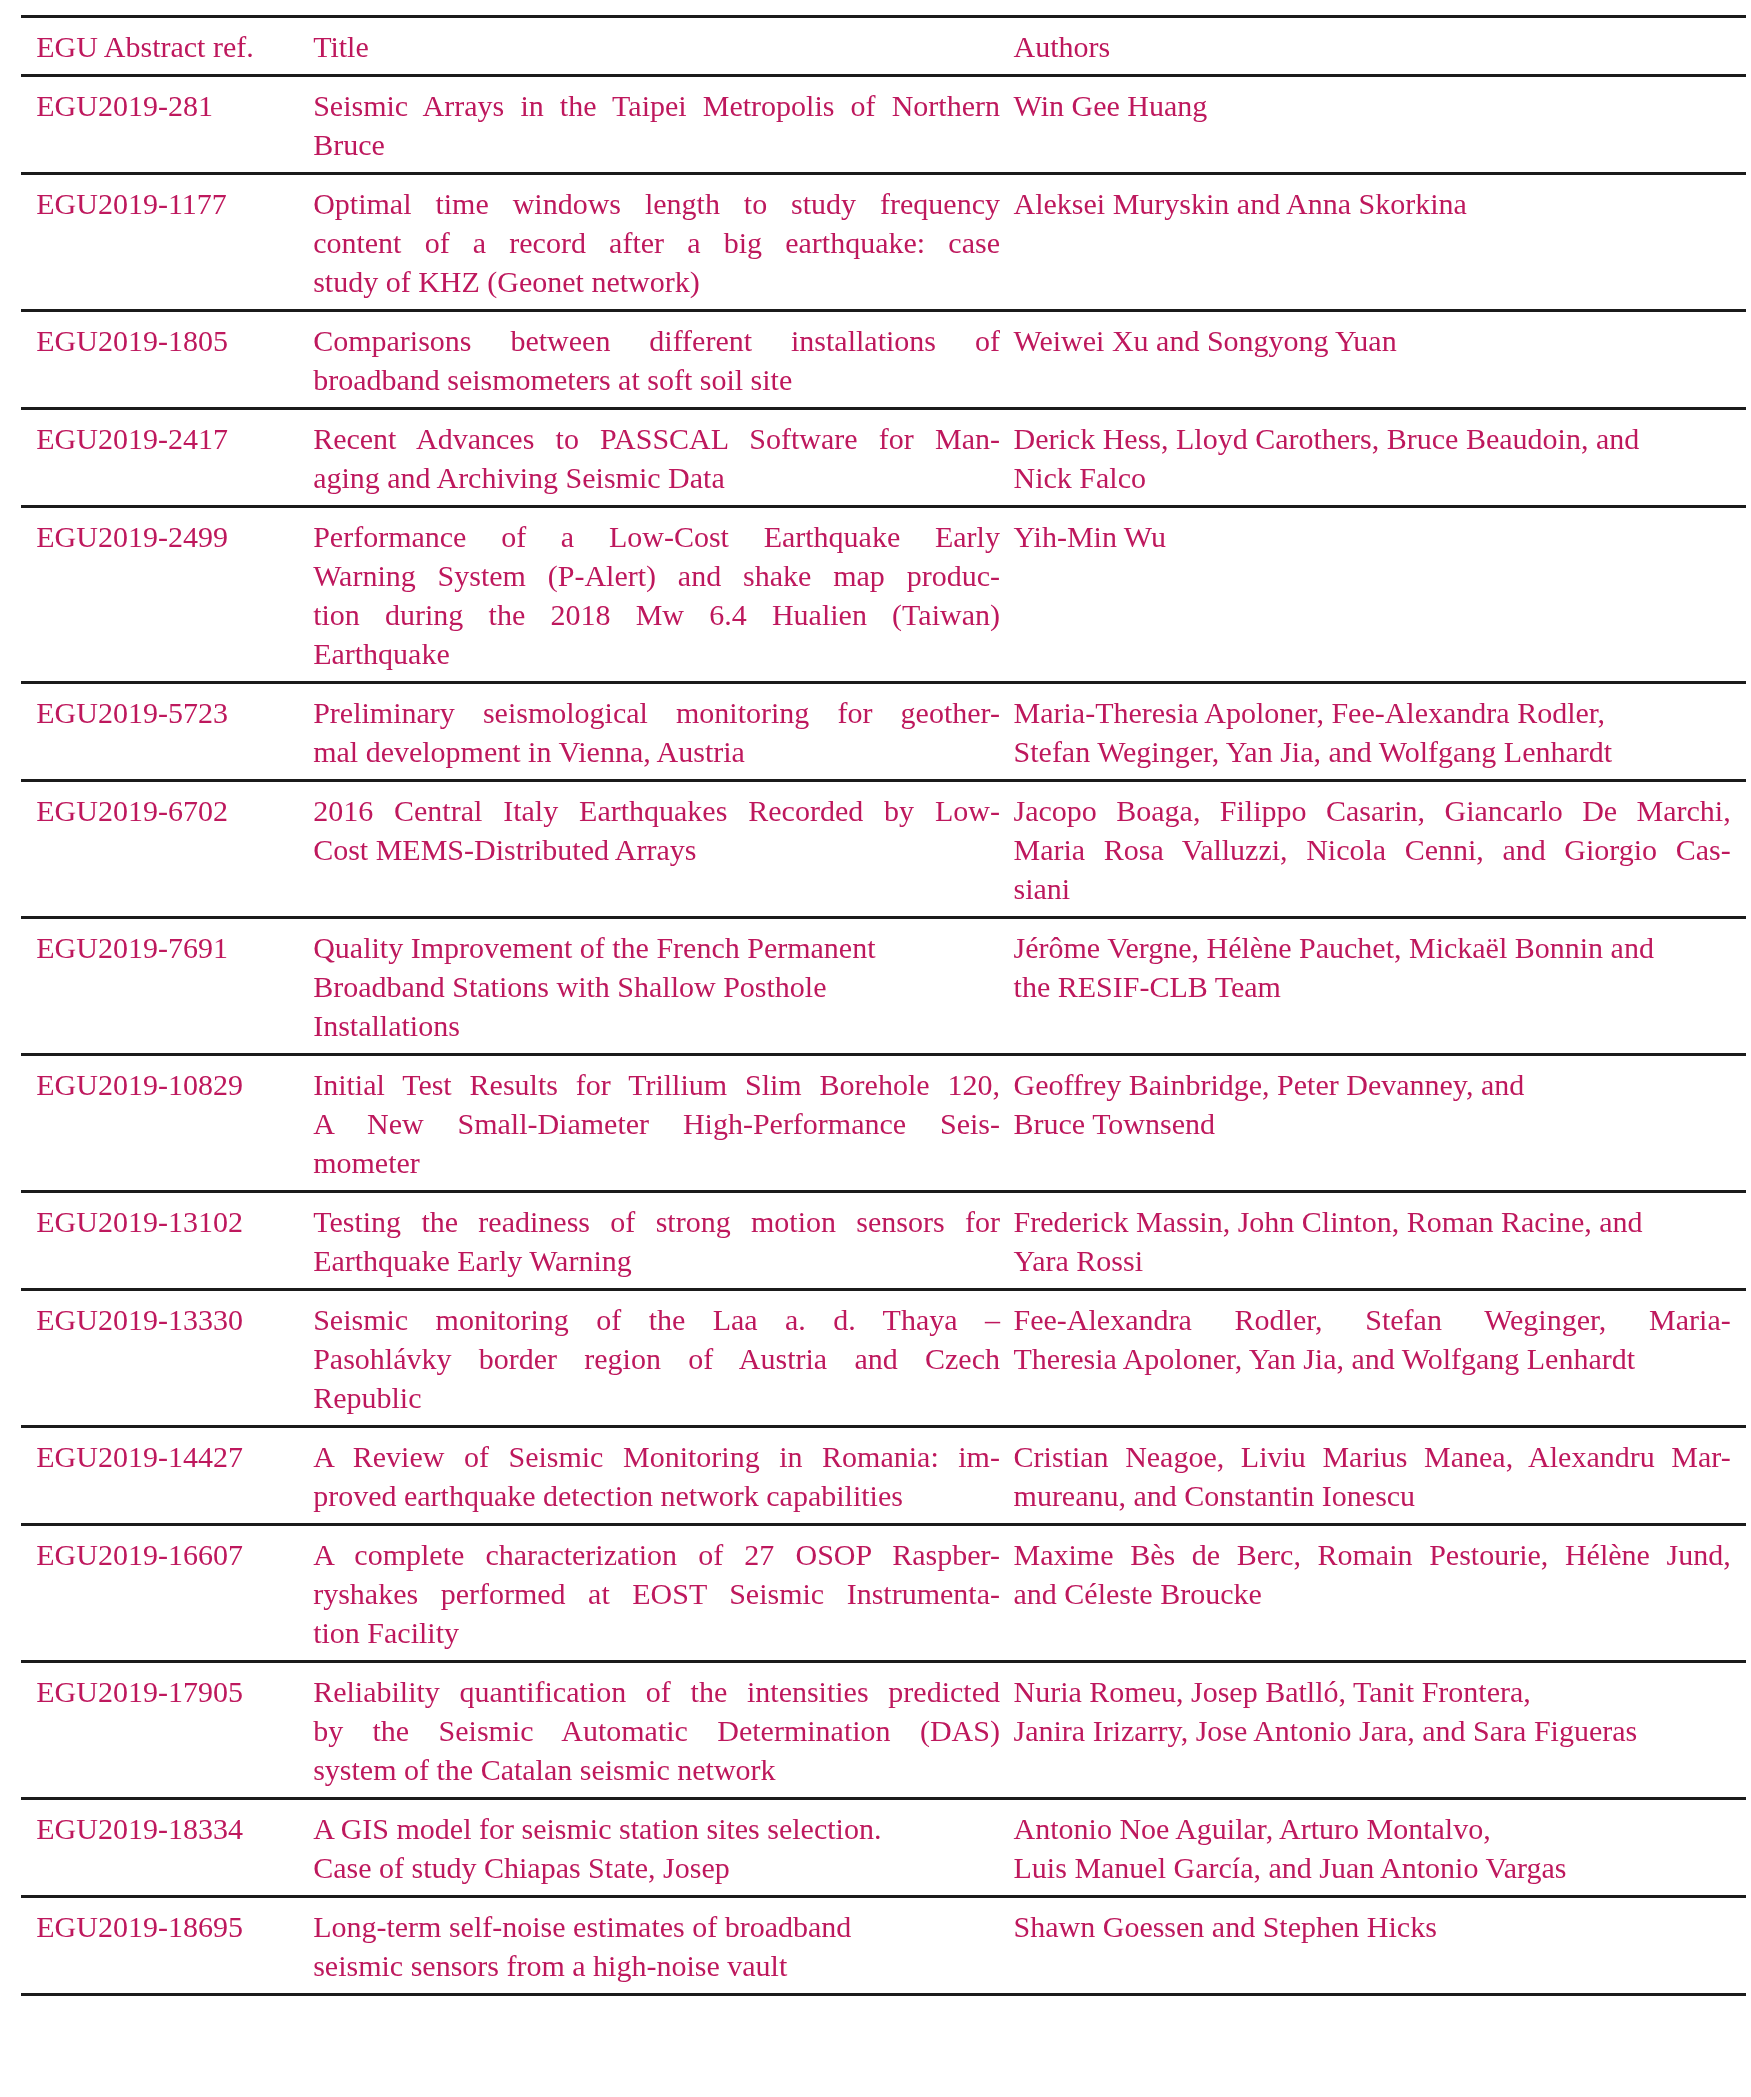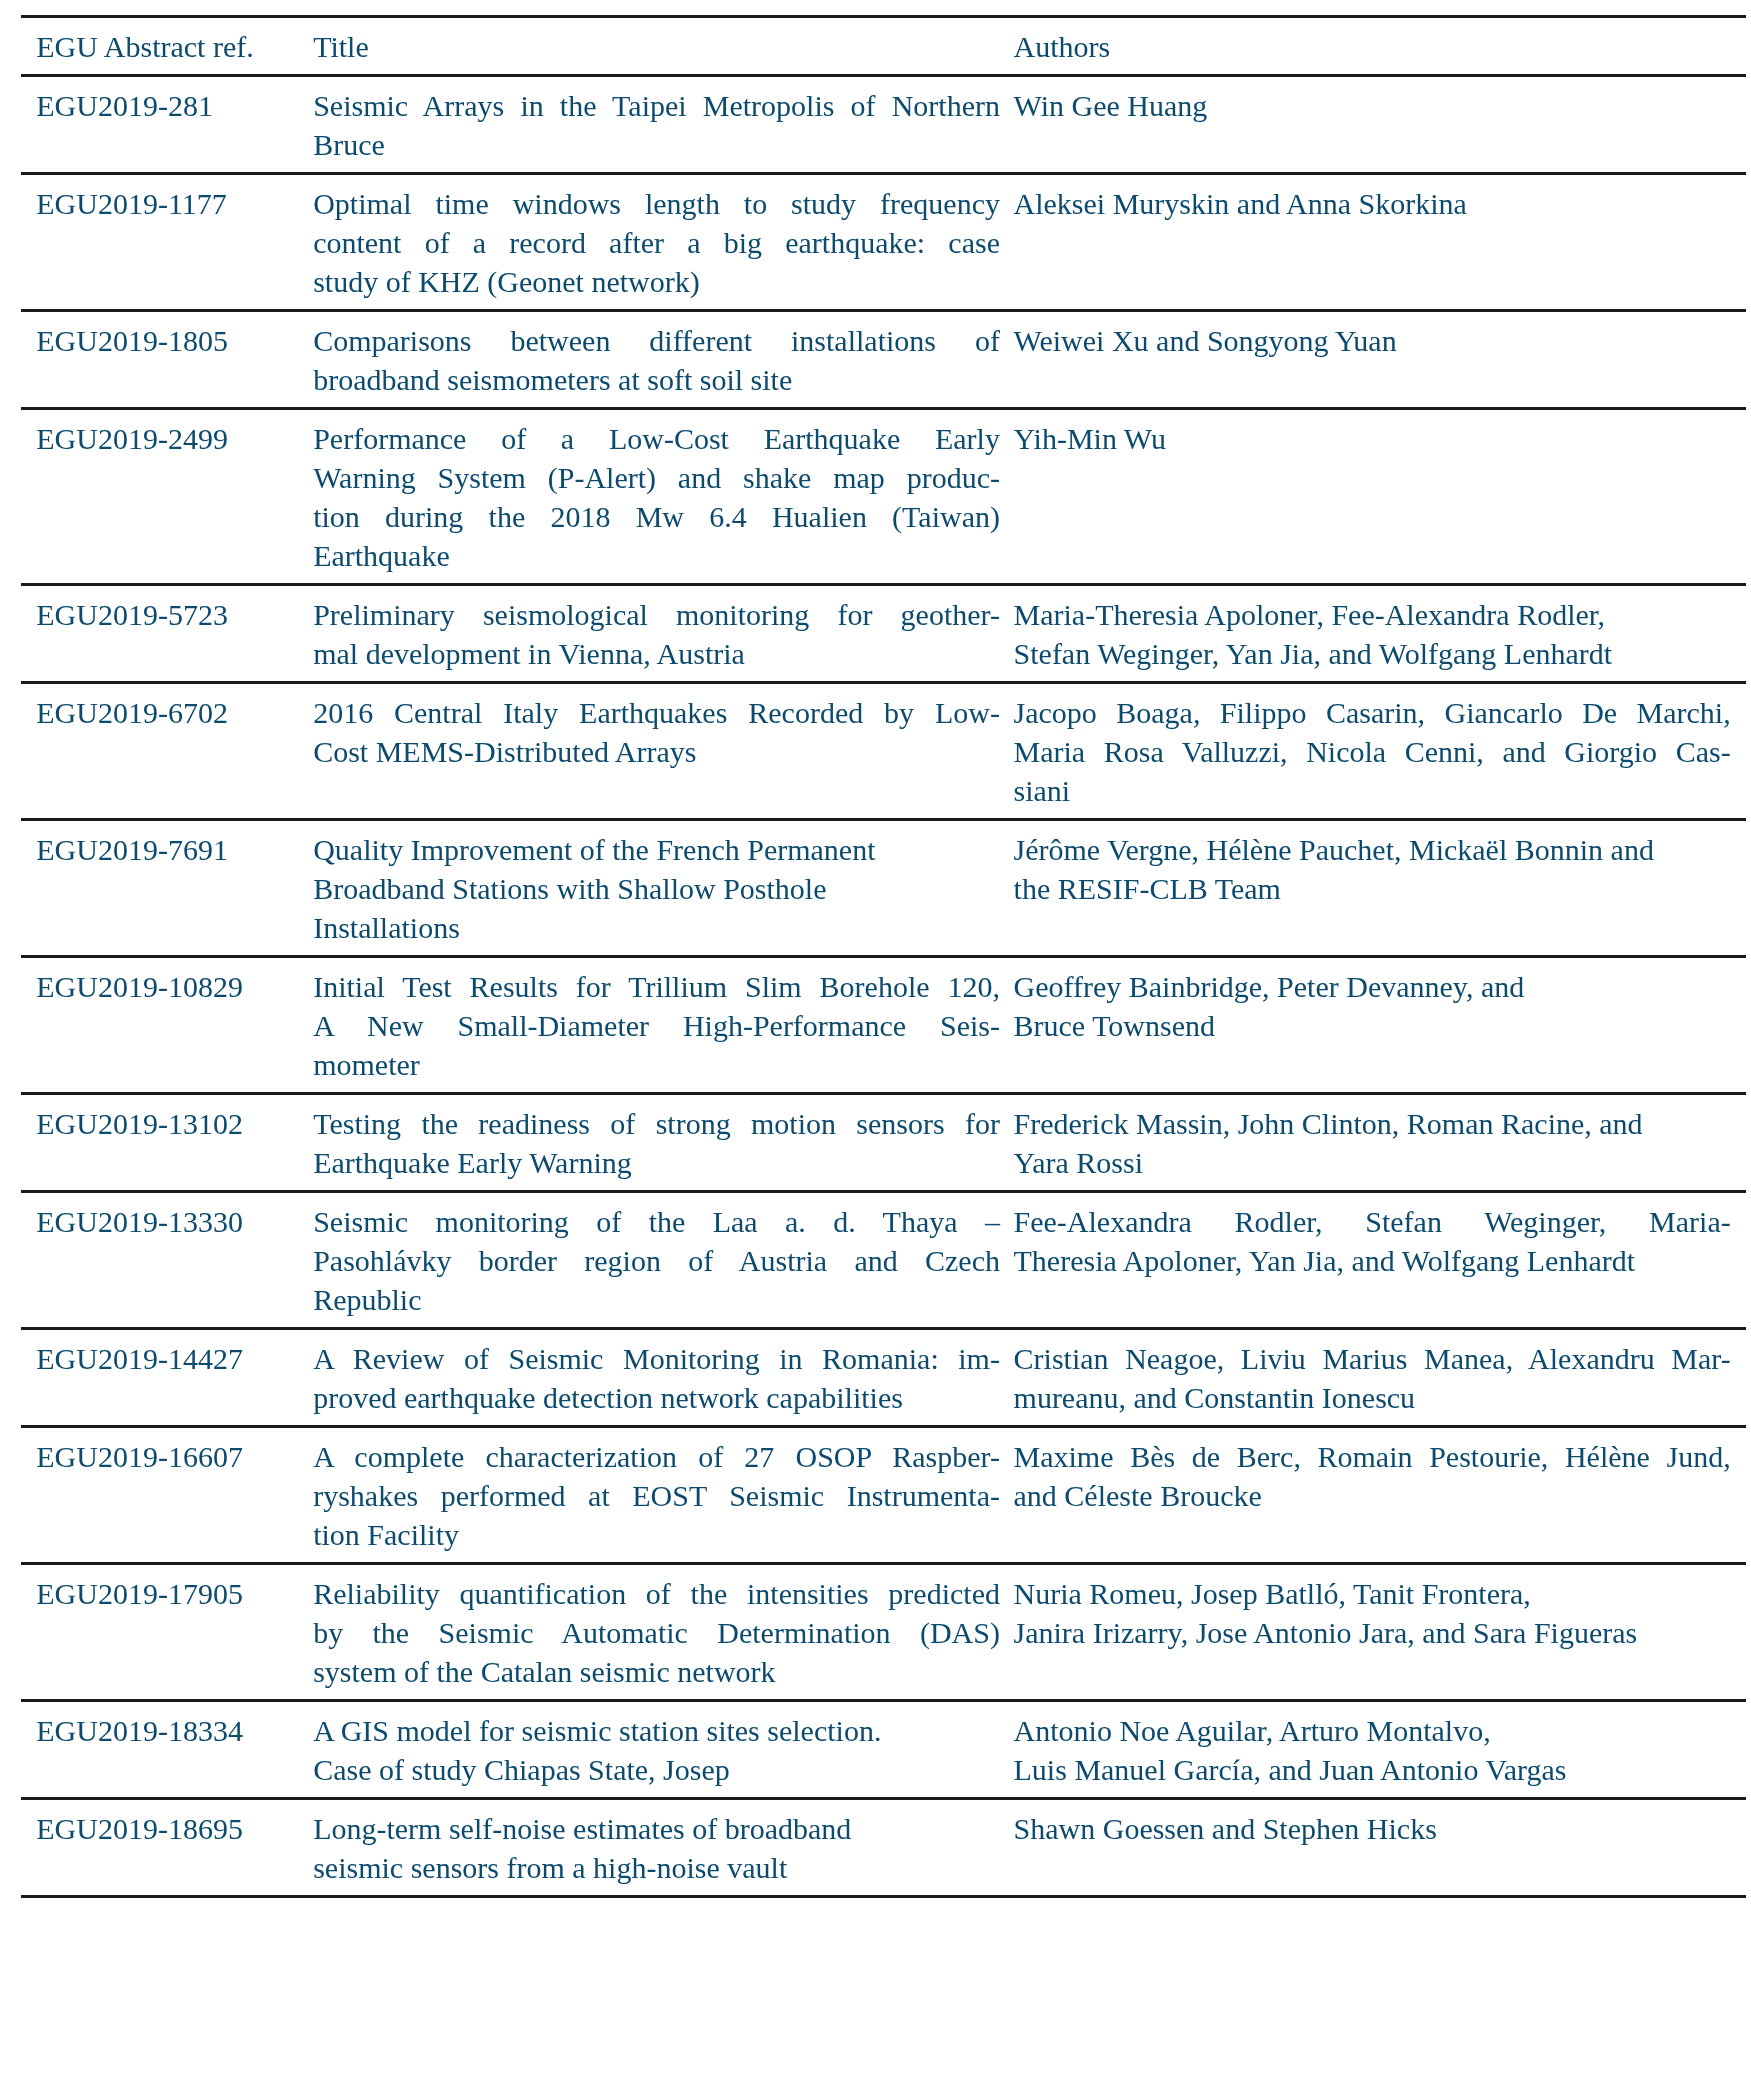--- a/index.html
+++ b/index.html
@@ -7,21 +7,21 @@
     padding: 0;
     background: #ffffff;
   }
   .doc {
     position: relative;
     width: 1752px;
     height: 2098px;
     background: #ffffff;
     overflow: hidden;
     font-family: "Liberation Serif", "DejaVu Serif", serif;
-    color: #0c4a6e;
+    color: #be185d;
   }
   table.program {
     position: absolute;
     left: 21px;
     top: 15.3px;
     width: 1725px;
     border-collapse: collapse;
     table-layout: fixed;
     font-size: 30px;
     line-height: 39px;
@@ -102,20 +102,33 @@
           </td>
     <td class="cell-title">
             <div class="ln j">Comparisons between different installations of</div>
             <div class="ln">broadband seismometers at soft soil site</div>
           </td>
     <td class="cell-authors">
             <div class="ln">Weiwei Xu and Songyong Yuan</div>
           </td>
   </tr>
 
+  <tr>
+    <td class="cell-ref">
+            <div class="ln">EGU2019-2417</div>
+          </td>
+    <td class="cell-title">
+            <div class="ln j">Recent Advances to PASSCAL Software for Man-</div>
+            <div class="ln">aging and Archiving Seismic Data</div>
+          </td>
+    <td class="cell-authors">
+            <div class="ln">Derick Hess, Lloyd Carothers, Bruce Beaudoin, and</div>
+            <div class="ln">Nick Falco</div>
+          </td>
+  </tr>
 
   <tr>
     <td class="cell-ref">
             <div class="ln">EGU2019-2499</div>
           </td>
     <td class="cell-title">
             <div class="ln j">Performance of a Low-Cost Earthquake Early</div>
             <div class="ln j">Warning System (P-Alert) and shake map produc-</div>
             <div class="ln j">tion during the 2018 Mw 6.4 Hualien (Taiwan)</div>
             <div class="ln">Earthquake</div>

